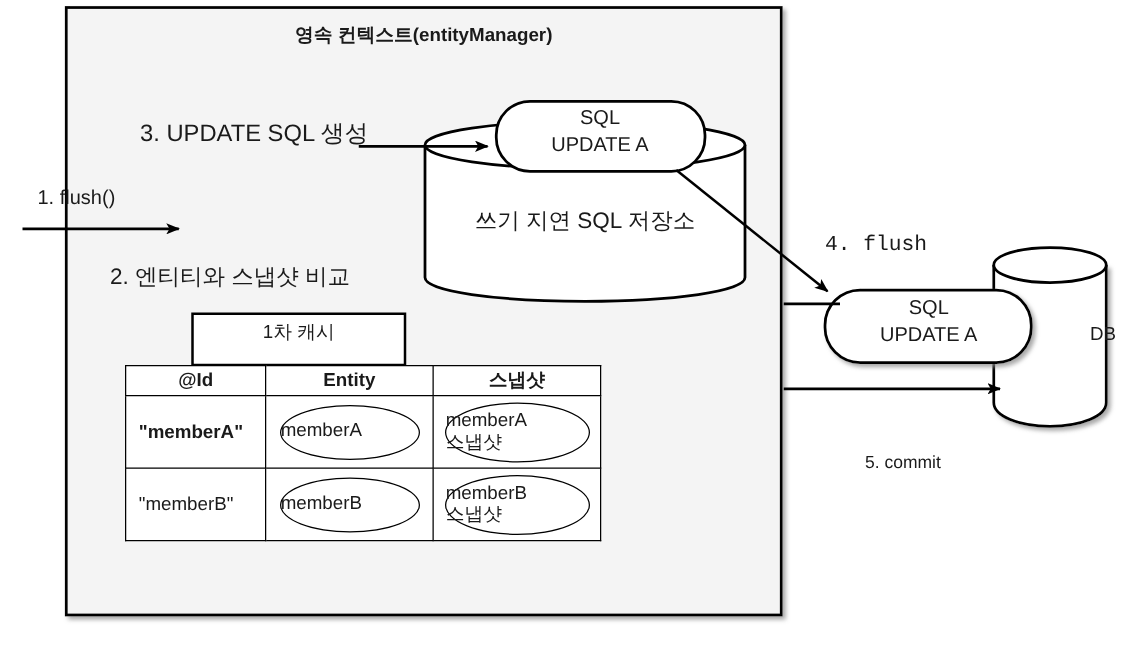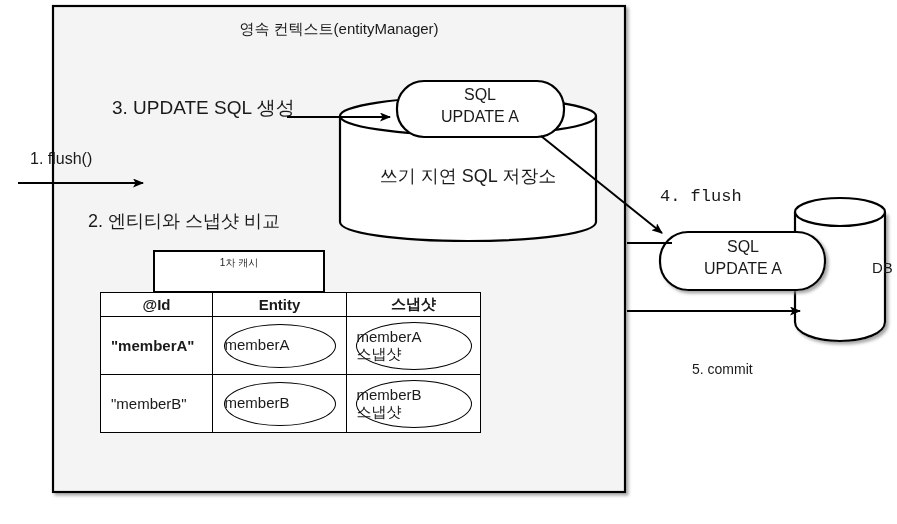--- a/index.html
+++ b/index.html
@@ -31,21 +31,21 @@
     position: absolute;
     white-space: nowrap;
     line-height: 1.15;
   }
   
   #ctx-title {
     left: 0; top: 20px;
     width: 678px;
     text-align: center;
     font-size: 15px;
-    font-weight: normal;
+    font-weight: bold;
     letter-spacing: 0px;
   }
   
   #label-step3 {
     left: 112px; top: 97px;
     font-size: 19px;
   }
   #label-step1 {
     left: 30px; top: 150px;
     font-size: 16px;
@@ -99,21 +99,21 @@
   #db-label {
     left: 828px; top: 259px;
     font-size: 15px;
     padding-left: 44px;
   }
   
   #cache-caption {
     left: 155px; top: 257px;
     width: 168px;
     text-align: center;
-    font-size: 10px;
+    font-size: 15px;
   }
   
   #cache-table {
     position: absolute;
     left: 100px;
     top: 292px;
     width: 377px;
     border-collapse: collapse;
     table-layout: fixed;
     background: #ffffff;

